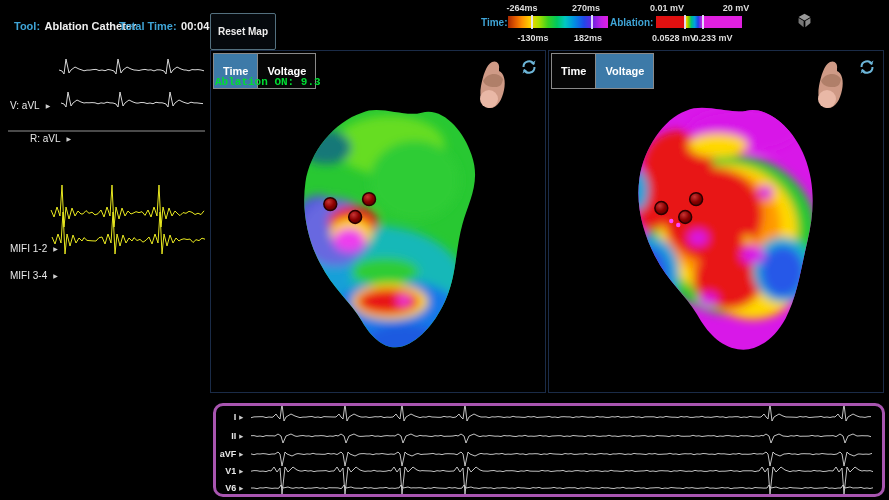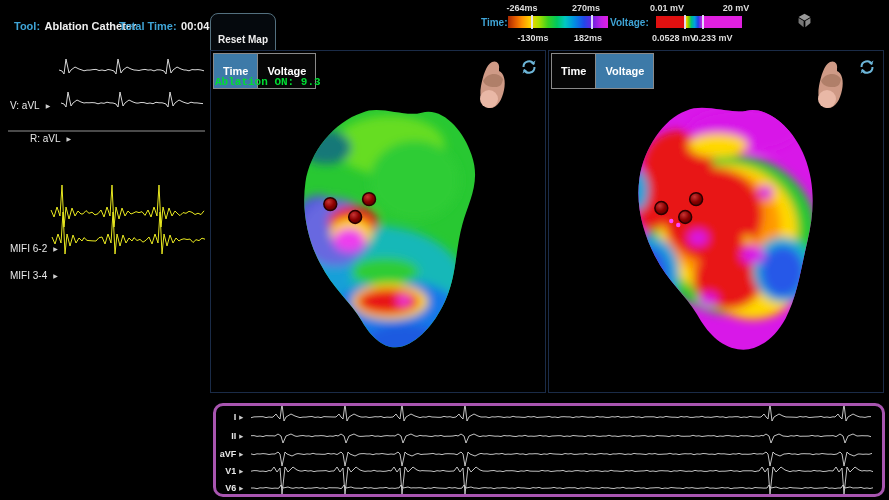--- a/index.html
+++ b/index.html
@@ -4,21 +4,21 @@
 <style>
   html,body{margin:0;padding:0;background:#000;}
   body{width:889px;height:500px;position:relative;overflow:hidden;
        font-family:"Liberation Sans",sans-serif;color:#e8e8e8;}
   .abs{position:absolute;}
   .cyan{color:var(--accent-cyan,#3fa4d6);font-weight:700;font-size:11px;}
   .wval{color:#efefef;font-weight:700;font-size:11px;}
 
   
   #reset-map{left:210px;top:13px;background:#05090d;border:1px solid #53707f;
-     border-radius:8px;color:#eee;font-size:10px;font-weight:700;padding:20px 7px;cursor:pointer;}
+     border-radius:2px;color:#eee;font-size:10px;font-weight:700;padding:12px 7px;cursor:pointer;}
   .scale{height:44px;}
   .scale .lab{position:absolute;top:15px;left:0;}
   .bar{position:absolute;top:14px;height:12px;}
   .bar .mark{position:absolute;top:-1px;width:2px;height:14px;background:#e8e8ff;opacity:.9;}
   .tick{position:absolute;font-size:9px;color:#ddd;font-weight:700;transform:translateX(-50%);white-space:nowrap;}
   #time-bar{left:27px;width:100px;background:linear-gradient(90deg,#a82800 0%,#e05800 7%,#ff9000 14%,#ffd000 22%,#a8e000 31%,#38d020 40%,#00c860 49%,#00c8c0 57%,#0090e0 66%,#2048e8 76%,#7020e0 85%,#c020e8 93%,#e020e0 100%);}
   #volt-bar{left:46px;width:86px;background:linear-gradient(90deg,#e01010 0%,#e01010 33%,#ffd000 35%,#80d000 38%,#00c080 41%,#00a0e0 45%,#2040e8 49%,#e020e0 54%,#e020e0 100%);}
   #logo{left:796px;top:12px;display:flex;align-items:center;gap:5px;}
   #logo span{color:var(--logo-gray,#9a9a9a);font-size:13px;font-weight:700;letter-spacing:.5px;}
 
@@ -69,21 +69,21 @@
     <i class="mark" style="left:23%"></i>
     <i class="mark" style="left:83%"></i>
   </div>
   <span class="tick" style="left:41px;top:1px;">-264ms</span>
   <span class="tick" style="left:105px;top:1px;">270ms</span>
   <span class="tick" style="left:52px;top:31px;">-130ms</span>
   <span class="tick" style="left:107px;top:31px;">182ms</span>
 </div>
 
 <div class="abs scale" style="left:610px;top:2px;width:150px;">
-  <span class="lab cyan" style="font-size:10px;">Voltage:</span>
+  <span class="lab cyan" style="font-size:10px;">Ablation:</span>
   <div class="bar" id="volt-bar">
     <i class="mark" style="left:33%"></i>
     <i class="mark" style="left:53%"></i>
   </div>
   <span class="tick" style="left:57px;top:1px;">0.01 mV</span>
   <span class="tick" style="left:126px;top:1px;">20 mV</span>
   <span class="tick" style="left:64px;top:31px;">0.0528 mV</span>
   <span class="tick" style="left:103px;top:31px;">0.233 mV</span>
 </div>
 
@@ -91,21 +91,21 @@
   <svg width="17" height="17" viewBox="0 0 20 20">
     <polygon points="10,2 17,6 10,10 3,6" fill="#9a9a9a"></polygon>
     <polygon points="3,7 9,10.5 9,18 3,13" fill="#777"></polygon>
     <polygon points="17,7 11,10.5 11,18 17,13" fill="#8a8a8a"></polygon>
   </svg>
 </div>
 
 <div class="sb-label" style="left:10px;top:64px;">V: aVL</div>
 <div class="sb-label" style="left:10px;top:97px;padding-left:20px;">R: aVL</div>
 <div class="abs" id="sb-divider"></div>
-<div class="sb-label" style="left:10px;top:207px;">MIFI 6-2</div>
+<div class="sb-label" style="left:10px;top:207px;">MIFI 1-2</div>
 <div class="sb-label" style="left:10px;top:234px;">MIFI 3-4</div>
 <svg class="abs" id="sidebar-svg" style="left:0;top:46px;" width="210" height="260">
     <path d="M59.0,24.0L62.0,25.0L64.0,28.0L66.0,13.0L69.0,27.0L71.0,24.0L75.0,21.0L79.0,23.0L82.0,24.0L84.0,24.8L87.0,24.1L90.0,24.1L93.0,23.6L96.0,23.4L99.0,24.5L102.0,24.0L105.0,24.7L108.0,23.5L111.0,24.0L114.0,25.0L116.0,28.0L118.0,13.0L121.0,27.0L123.0,24.0L127.0,21.0L131.0,23.0L134.0,24.0L136.0,24.1L139.0,24.5L142.0,23.8L145.0,23.4L148.0,24.1L151.0,23.8L154.0,24.9L157.0,23.8L160.0,23.9L161.0,24.0L164.0,25.0L166.0,28.0L168.0,13.0L171.0,27.0L173.0,24.0L177.0,21.0L181.0,23.0L184.0,24.0L186.0,24.0L189.0,24.8L192.0,23.6L195.0,23.8L198.0,23.6L201.0,24.0L204.0,24.8" fill="none" stroke="#d8d8d8" stroke-width="1" stroke-linejoin="round"></path>
     <path d="M61.0,57.0L64.0,58.0L66.0,61.0L68.0,46.0L71.0,60.0L73.0,57.0L77.0,54.0L81.0,56.0L84.0,57.0L86.0,56.7L89.0,56.8L92.0,56.6L95.0,56.8L98.0,57.8L101.0,56.9L104.0,57.3L107.0,56.2L110.0,56.9L113.0,57.0L116.0,58.0L118.0,61.0L120.0,46.0L123.0,60.0L125.0,57.0L129.0,54.0L133.0,56.0L136.0,57.0L138.0,57.1L141.0,56.5L144.0,56.6L147.0,57.5L150.0,57.0L153.0,57.7L156.0,56.3L159.0,56.8L162.0,56.8L163.0,57.0L166.0,58.0L168.0,61.0L170.0,46.0L173.0,60.0L175.0,57.0L179.0,54.0L183.0,56.0L186.0,57.0L188.0,57.5L191.0,56.2L194.0,56.9L197.0,56.9L200.0,57.3L203.0,57.6" fill="none" stroke="#d8d8d8" stroke-width="1" stroke-linejoin="round"></path>
     <path d="M51.0,164.0L54.0,171.0L57.0,161.0L60.0,170.0L62.0,139.0L64.0,181.0L66.0,161.0L69.0,173.0L72.0,162.0L75.0,170.0L78.0,165.0L81.0,168.0L83.0,167.9L86.0,164.6L89.0,167.3L92.0,166.2L95.0,168.9L98.0,167.7L101.0,164.0L104.0,171.0L107.0,161.0L110.0,170.0L112.0,139.0L114.0,181.0L116.0,161.0L119.0,173.0L122.0,162.0L125.0,170.0L128.0,165.0L131.0,168.0L133.0,167.2L136.0,165.7L139.0,166.6L142.0,165.7L145.0,169.4L148.0,164.0L151.0,171.0L154.0,161.0L157.0,170.0L159.0,139.0L161.0,181.0L163.0,161.0L166.0,173.0L169.0,162.0L172.0,170.0L175.0,165.0L178.0,168.0L180.0,169.6L183.0,166.6L186.0,167.3L189.0,165.3L192.0,166.3L195.0,168.5L198.0,167.2L201.0,168.6L204.0,164.8" fill="none" stroke="#e8e820" stroke-width="1" stroke-linejoin="round"></path>
     <path d="M52.0,191.0L55.0,198.0L58.0,188.0L61.0,197.0L63.0,166.0L65.0,208.0L67.0,188.0L70.0,200.0L73.0,189.0L76.0,197.0L79.0,192.0L82.0,195.0L84.0,191.6L87.0,194.4L90.0,194.7L93.0,194.9L96.0,195.0L99.0,191.7L102.0,191.0L105.0,198.0L108.0,188.0L111.0,197.0L113.0,166.0L115.0,208.0L117.0,188.0L120.0,200.0L123.0,189.0L126.0,197.0L129.0,192.0L132.0,195.0L134.0,191.6L137.0,194.5L140.0,193.4L143.0,196.2L146.0,194.2L149.0,191.0L152.0,198.0L155.0,188.0L158.0,197.0L160.0,166.0L162.0,208.0L164.0,188.0L167.0,200.0L170.0,189.0L173.0,197.0L176.0,192.0L179.0,195.0L181.0,193.6L184.0,192.8L187.0,193.5L190.0,193.1L193.0,196.5L196.0,193.7L199.0,194.6L202.0,192.2L205.0,193.2" fill="none" stroke="#e8e820" stroke-width="1" stroke-linejoin="round"></path>
   </svg>
 
 <div class="map-panel" id="left-map">
   <svg class="map-svg" viewBox="0 0 336 343">

